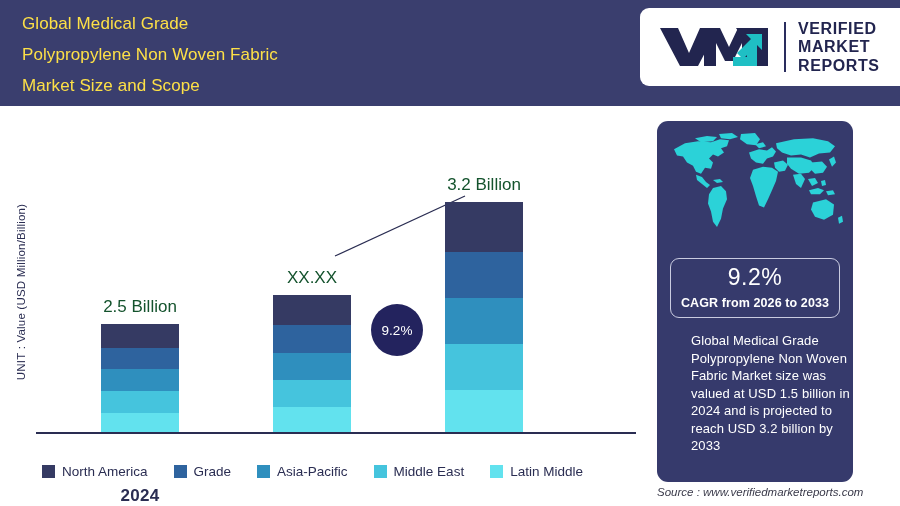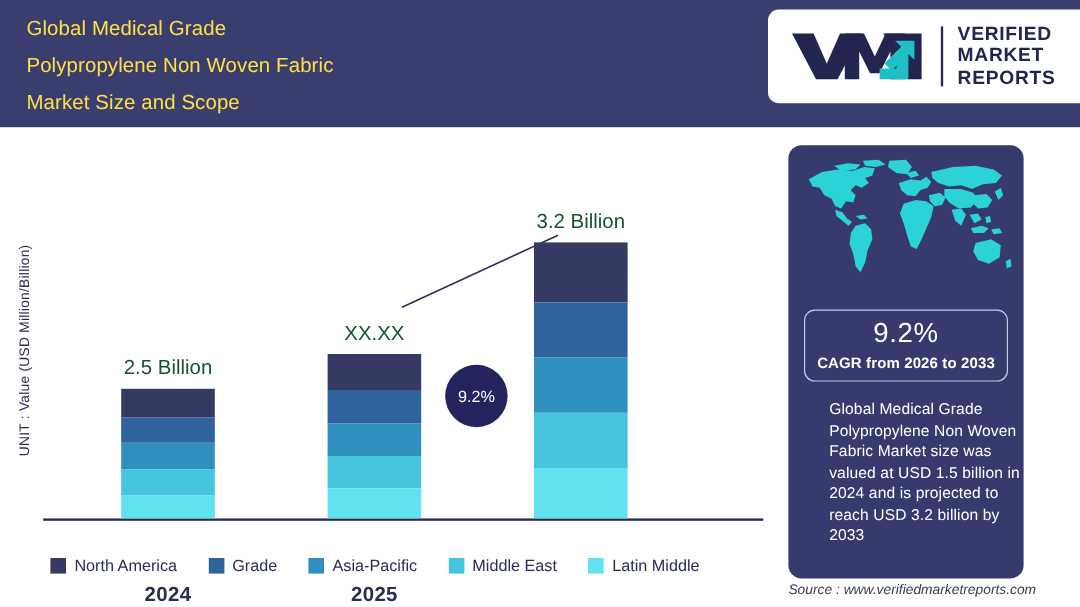--- a/index.html
+++ b/index.html
@@ -276,21 +276,20 @@
         <div class="seg" style="height: 20%; background: rgb(46, 99, 158);"></div>
         <div class="seg" style="height: 20%; background: rgb(47, 143, 190);"></div>
         <div class="seg" style="height: 20%; background: rgb(69, 196, 221);"></div>
         <div class="seg" style="height: 18.125%; background: rgb(98, 226, 238);"></div>
       </div>
   </div>
 
   <div id="cagr-bubble">9.2%</div>
 
   <div class="x-tick" id="tick-2024" style="left: 60px;">2024</div>
-  <div class="x-tick" id="tick-2025" style="left: 232px;">2025</div>
 </div>
 
 <div id="legend">
     <div class="legend-item">
       <span class="legend-swatch" style="background: rgb(53, 58, 99);"></span>
       <span class="legend-label">North America</span>
     </div>
     <div class="legend-item">
       <span class="legend-swatch" style="background: rgb(46, 99, 158);"></span>
       <span class="legend-label">Grade</span>

